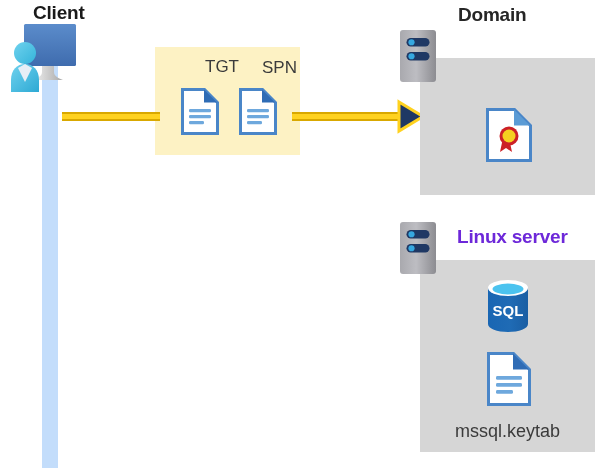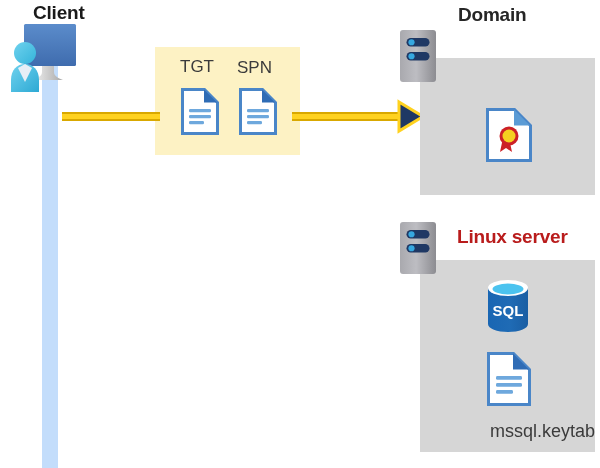--- a/index.html
+++ b/index.html
@@ -54,39 +54,40 @@
     line-height: 23px;
     letter-spacing: -0.2px;
     width: 140px;
   }
   .label-linux {
     position: absolute;
     left: 457px;
     top: 226px;
     font-size: 19px;
     font-weight: bold;
-    color: #b91c1c;
+    color: #6d28d9;
     letter-spacing: -0.2px;
     white-space: nowrap;
   }
   .label-keytab {
     position: absolute;
     left: 420px;
     top: 421px;
     width: 175px;
-    text-align: right;
+    text-align: center;
     font-size: 18px;
     color: #3b3b3b;
     white-space: nowrap;
   }
   .doc-caption {
     position: absolute;
     font-size: 17px;
     color: #3b3b3b;
     white-space: nowrap;
+    margin-left: 25px;
   }
 
   
   .client-icon { position: absolute; left: 8px; top: 24px; width: 88px; height: 68px; }
 
   
   .yellow-box {
     position: absolute;
     left: 155px;
     top: 47px;

